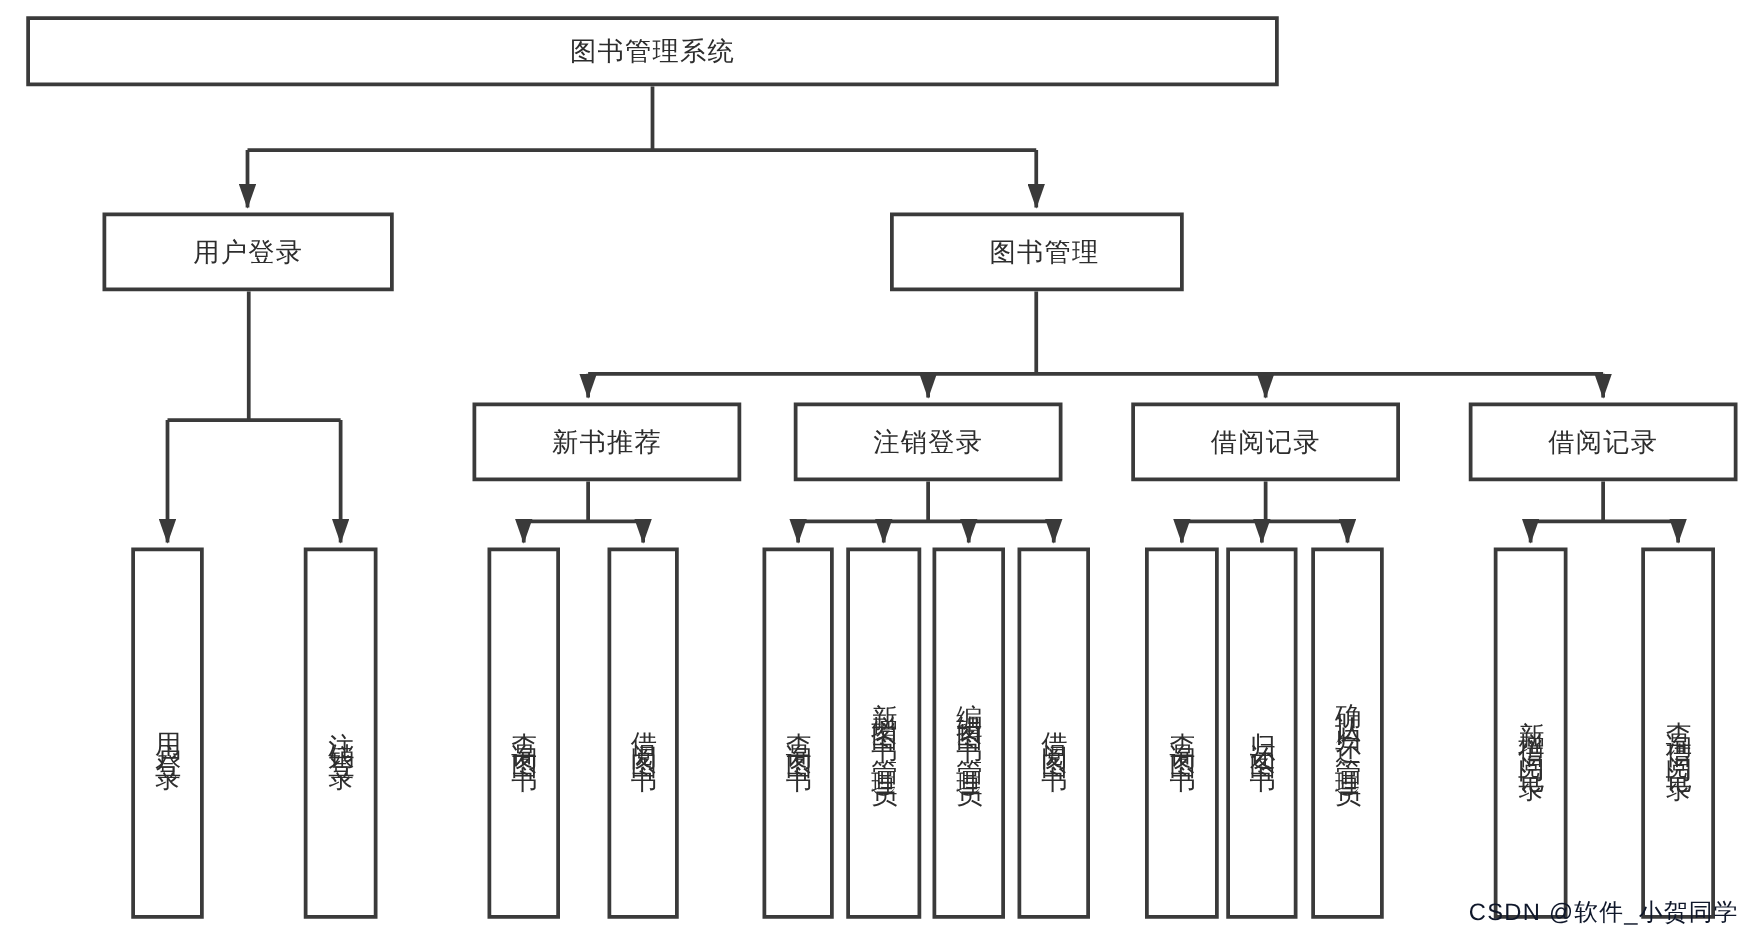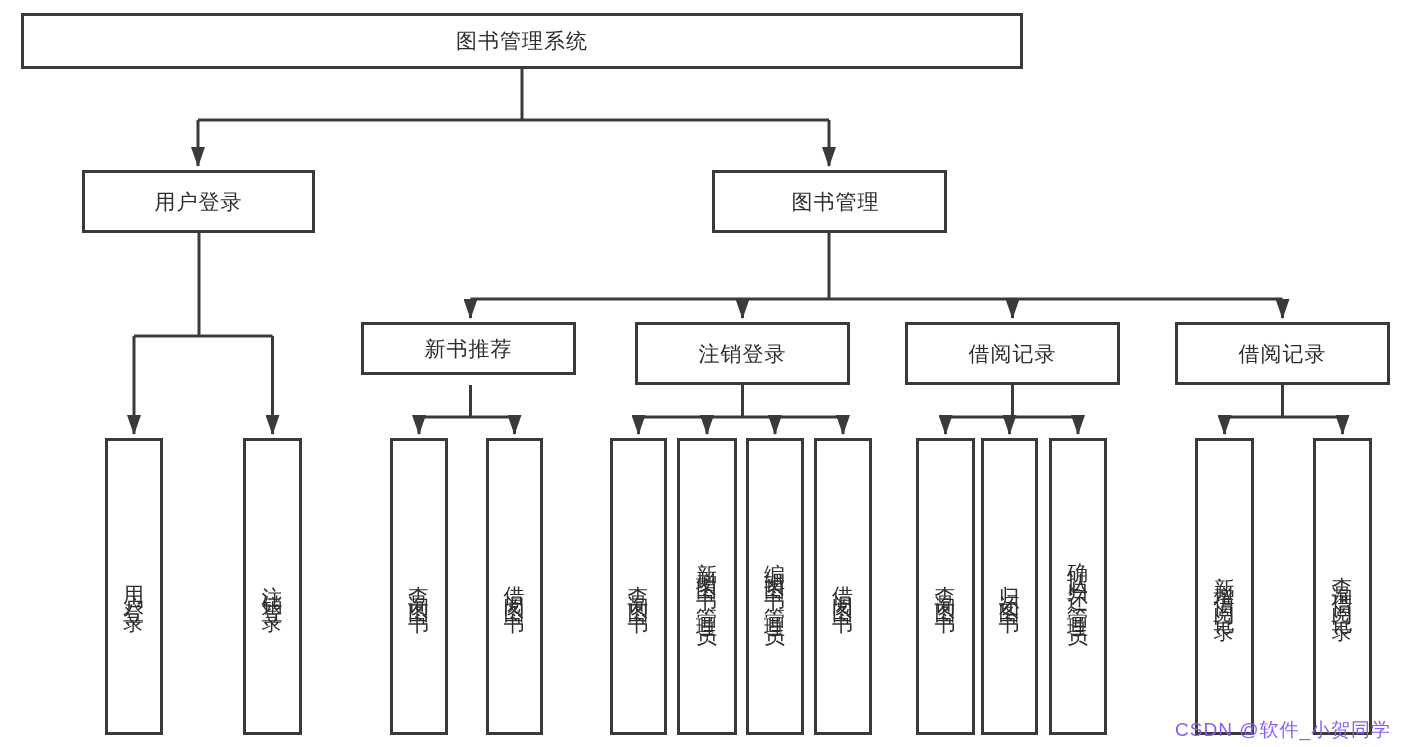--- a/index.html
+++ b/index.html
@@ -43,21 +43,21 @@
     text-orientation: mixed;
     letter-spacing: 9px;
     line-height: 1;
     white-space: nowrap;
   }
   #watermark {
     position: absolute;
     right: 14px;
     bottom: 4px;
     font-size: 19px;
-    color: #8b5cf6;
+    color: #0f172a;
     letter-spacing: 1px;
     z-index: 3;
     white-space: nowrap;
   }
 </style>
 </head>
 <body>
 
 <div id="canvas">
 
@@ -115,21 +115,21 @@
     <span>图书管理系统</span>
   </div>
 
   <div class="node h" style="left:82px; top:170px; width:233px; height:63px;">
     <span>用户登录</span>
   </div>
   <div class="node h" style="left:712px; top:170px; width:235px; height:63px;padding-left:12px;">
     <span>图书管理</span>
   </div>
 
-  <div class="node h" style="left:361px; top:322px; width:215px; height:53px;">
+  <div class="node h" style="left:378px; top:322px; width:215px; height:63px;">
     <span>新书推荐</span>
   </div>
   <div class="node h" style="left:635px; top:322px; width:215px; height:63px;">
     <span>注销登录</span>
   </div>
   <div class="node h" style="left:905px; top:322px; width:215px; height:63px;">
     <span>借阅记录</span>
   </div>
   <div class="node h" style="left:1175px; top:322px; width:215px; height:63px;">
     <span>借阅记录</span>

